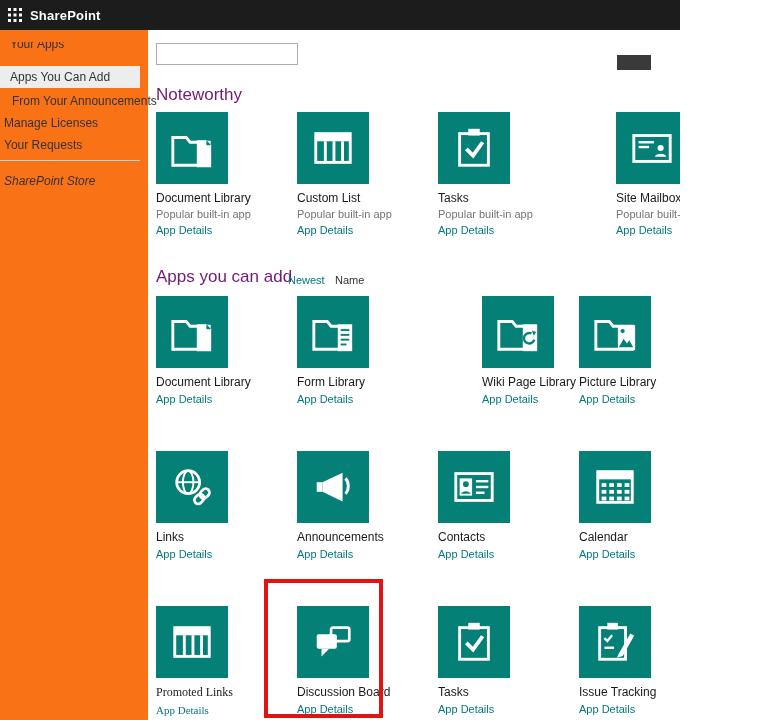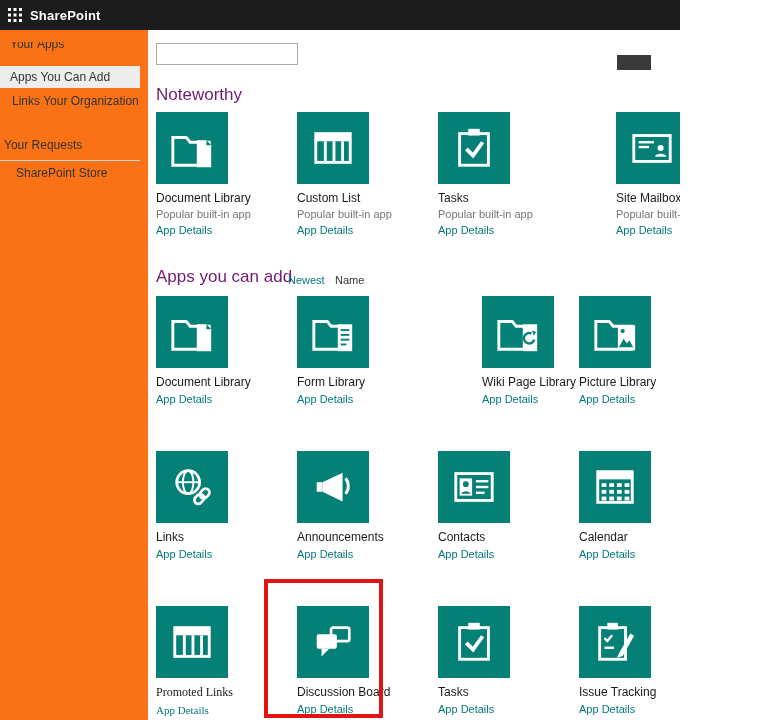--- a/index.html
+++ b/index.html
@@ -68,27 +68,30 @@
   </header>
 
   <nav class="sidebar">
     <div class="nav-clip">
       <span class="nav-label">Your Apps</span>
     </div>
     <div class="nav-item selected" style="top:36px;padding-left:10px;">
       <span>Apps You Can Add</span>
     </div>
     <div class="nav-item" style="top:60px;padding-left:12px;">
-      <span>Links Your Organization</span>
+      <span>From Your Announcements</span>
+    </div>
+    <div class="nav-item" style="top:82px;padding-left:4px;">
+      <span>Manage Licenses</span>
     </div>
     <div class="nav-item" style="top:104px;padding-left:4px;">
       <span>Your Requests</span>
     </div>
     <div class="nav-divider"></div>
-    <div class="nav-item" style="top:132px;padding-left:16px;">
+    <div class="nav-item" style="top:140px;padding-left:4px;font-style:italic;">
       <span>SharePoint Store</span>
     </div>
   </nav>
 
   <input class="search-input" type="text" value="" style="">
 
   <div class="dark-fragment"></div>
 
   <h2 class="section-heading" style="left:156px;top:85px;">Noteworthy</h2>
 

